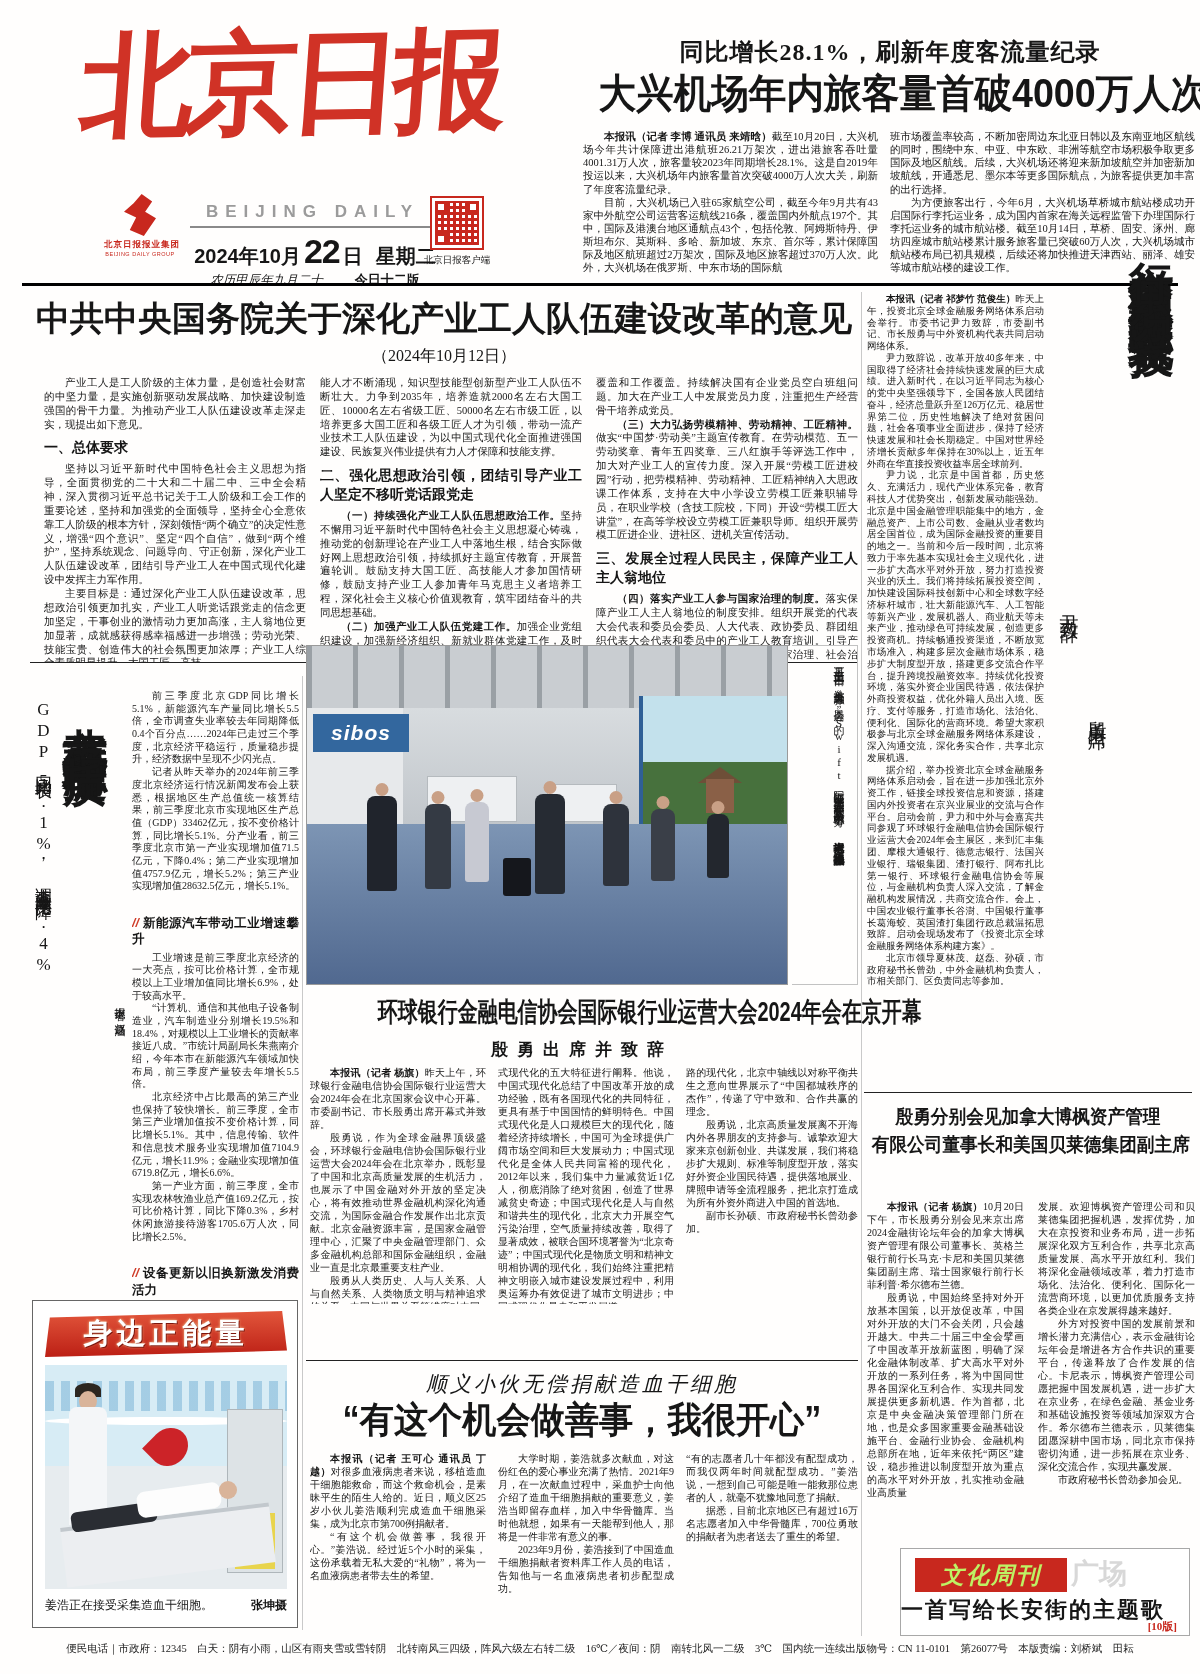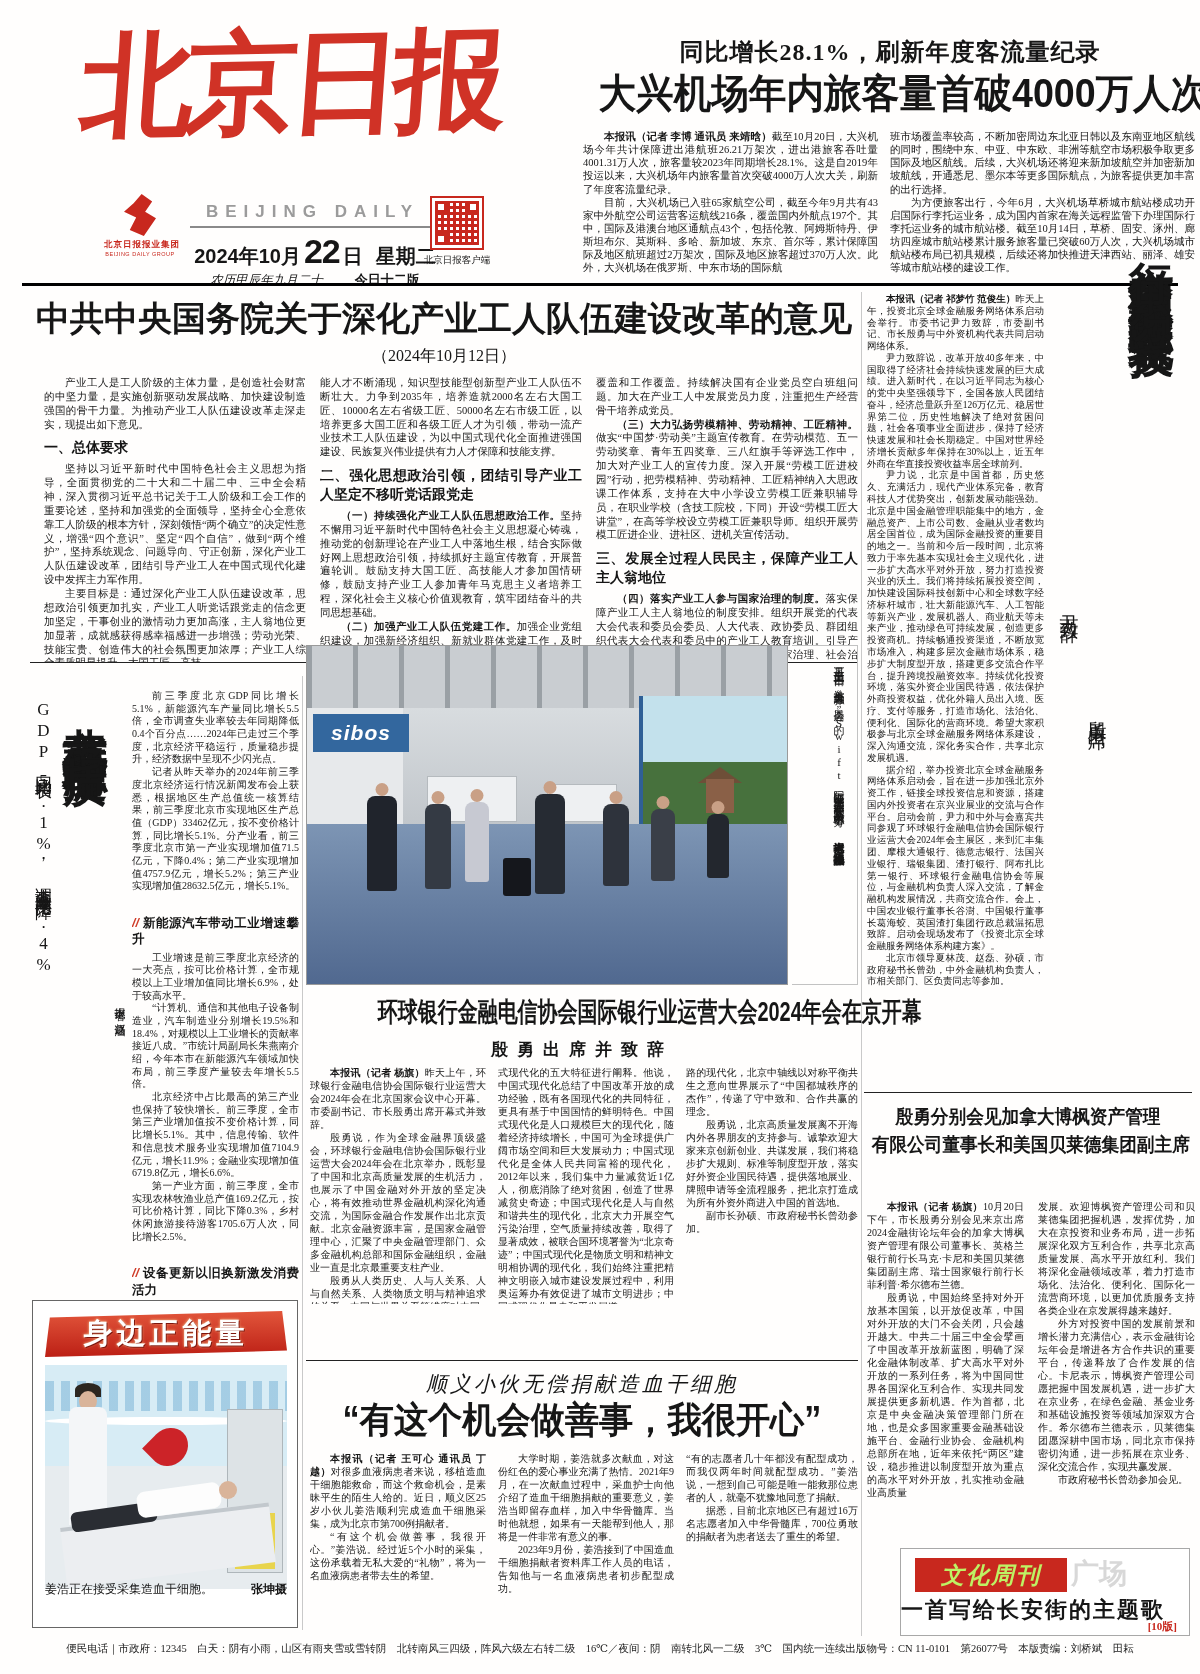--- a/index.html
+++ b/index.html
@@ -151,21 +151,21 @@
     border-top:4px solid #c2c8cd; transform:rotate(-7deg); }
   .hp-torso { position:absolute; left:92px; top:122px; width:84px; height:26px; background:#fdfdfd;
     border-radius:8px; transform:rotate(-8deg); }
   .hp-legs { position:absolute; left:26px; top:142px; width:86px; height:20px; background:#2a2d33;
     border-radius:6px; transform:rotate(-8deg); }
   .hp-head { position:absolute; left:174px; top:116px; width:18px; height:18px; background:#d9b49a; border-radius:50%; }
   .hp-machine { position:absolute; right:4px; top:44px; width:56px; height:164px; background:#dde3e6; border:1px solid #aeb6ba; }
   .hp-machine-panel { position:absolute; right:12px; top:148px; width:40px; height:56px; background:#e8d44d; }
   .hp-heart { position:absolute; left:104px; top:64px; width:40px; height:36px; background:#cc2328; transform:rotate(-45deg); border-radius:0 50% 50% 50%; }
   .hp-heart::before { content:""; position:absolute; left:0; top:-18px; width:40px; height:36px; background:#cc2328; border-radius:50%; display:none; }
-  #pos-caption { position:absolute; left:12px; top:280px; width:242px; display:flex; justify-content:space-between;
+  #pos-caption { position:absolute; left:12px; top:296px; width:242px; display:flex; justify-content:space-between;
     font-size:12px; }
   #pos-caption .credit { font-weight:bold; }
 
   
   #footer-line { left:0; top:1642px; width:1200px; text-align:center; font-size:10.5px; color:#222; }
 </style>
 </head>
 <body>
 
 <div id="page">

